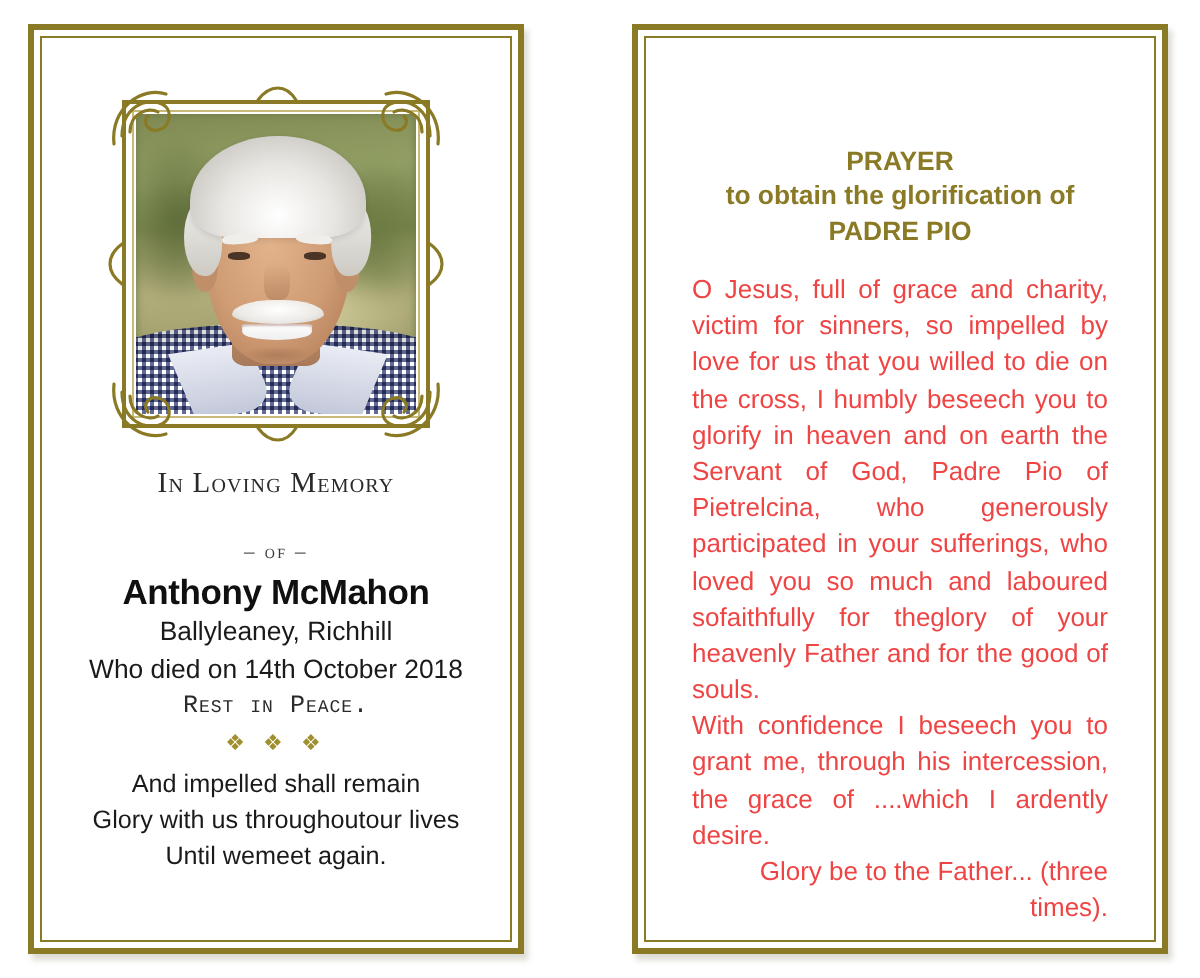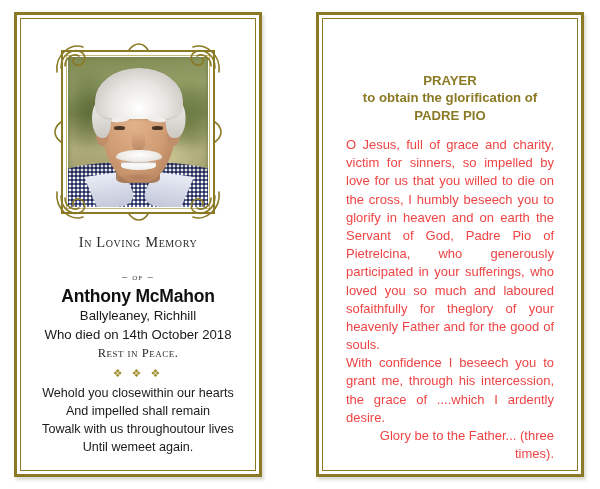--- a/index.html
+++ b/index.html
@@ -226,21 +226,21 @@
     margin-bottom: 1px;
   }
   .line-place,
   .line-died,
   .line-aged {
     font-size: 13.2px;
     color: #1a1a1a;
     margin-bottom: 4px;
   }
   .line-rest {
-    font-family: Liberation Serif, serif;
+    font-family: Liberation Mono, monospace;
     font-size: 12.5px;
     font-variant: small-caps;
     letter-spacing: 0.5px;
     color: #2a2a2a;
     margin-top: 3px;
   }
   .ornament {
     margin: 7px 0 6px;
     color: #a08f2e;
     font-size: 11px;
@@ -357,23 +357,22 @@
         <div class="line-loving">In Loving Memory</div>
         <div class="line-of">– of –</div>
         <div class="line-name">Anthony McMahon</div>
         <div class="line-place">Ballyleaney, Richhill</div>
         <div class="line-died">Who died on 14th October 2018</div>
         <div class="line-rest">Rest in Peace.</div>
 
         <div class="ornament">❖ ❖ ❖</div>
 
         <div class="verse">
-          <div>Wehold you closewithin our hearts</div>
           <div>And impelled shall remain</div>
-          <div>Towalk with us throughoutour lives</div>
+          <div>Glory with us throughoutour lives</div>
           <div>Until wemeet again.</div>
         </div>
       </div>
 
     </div>
   </div>
 
   <div class="card card-right">
     <div class="rule-outer"></div>
     <div class="rule-inner"></div>

